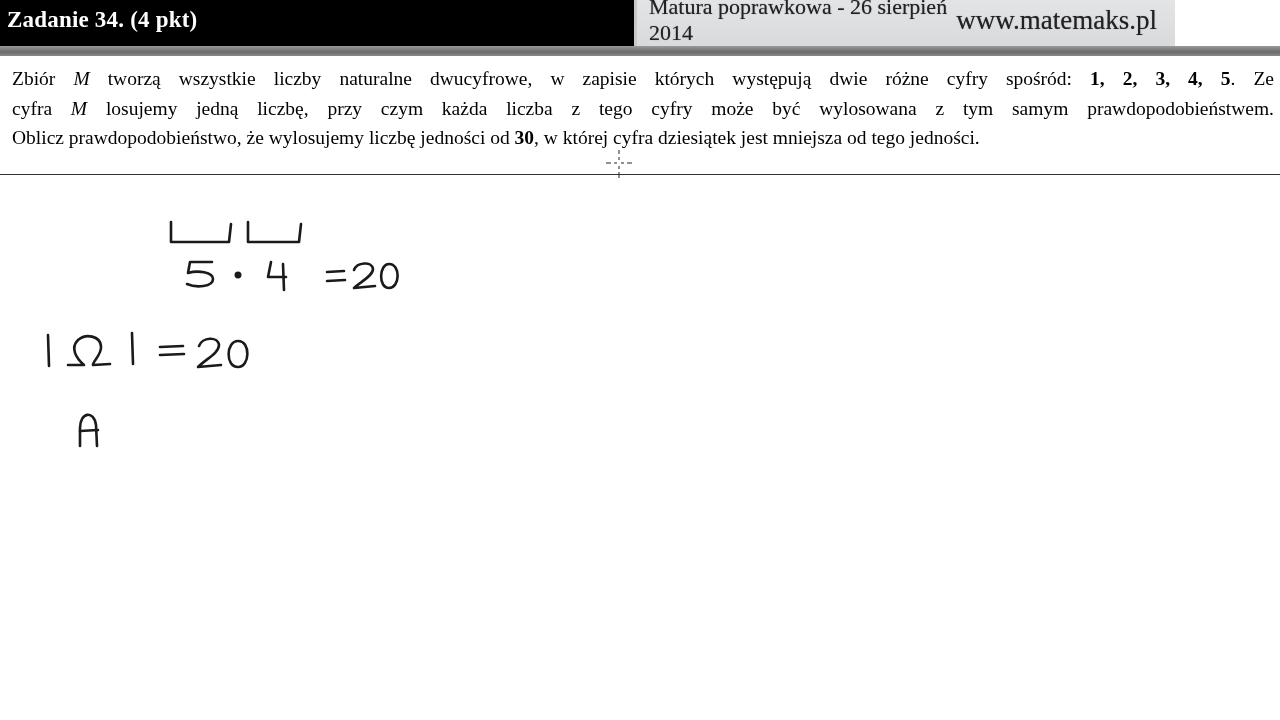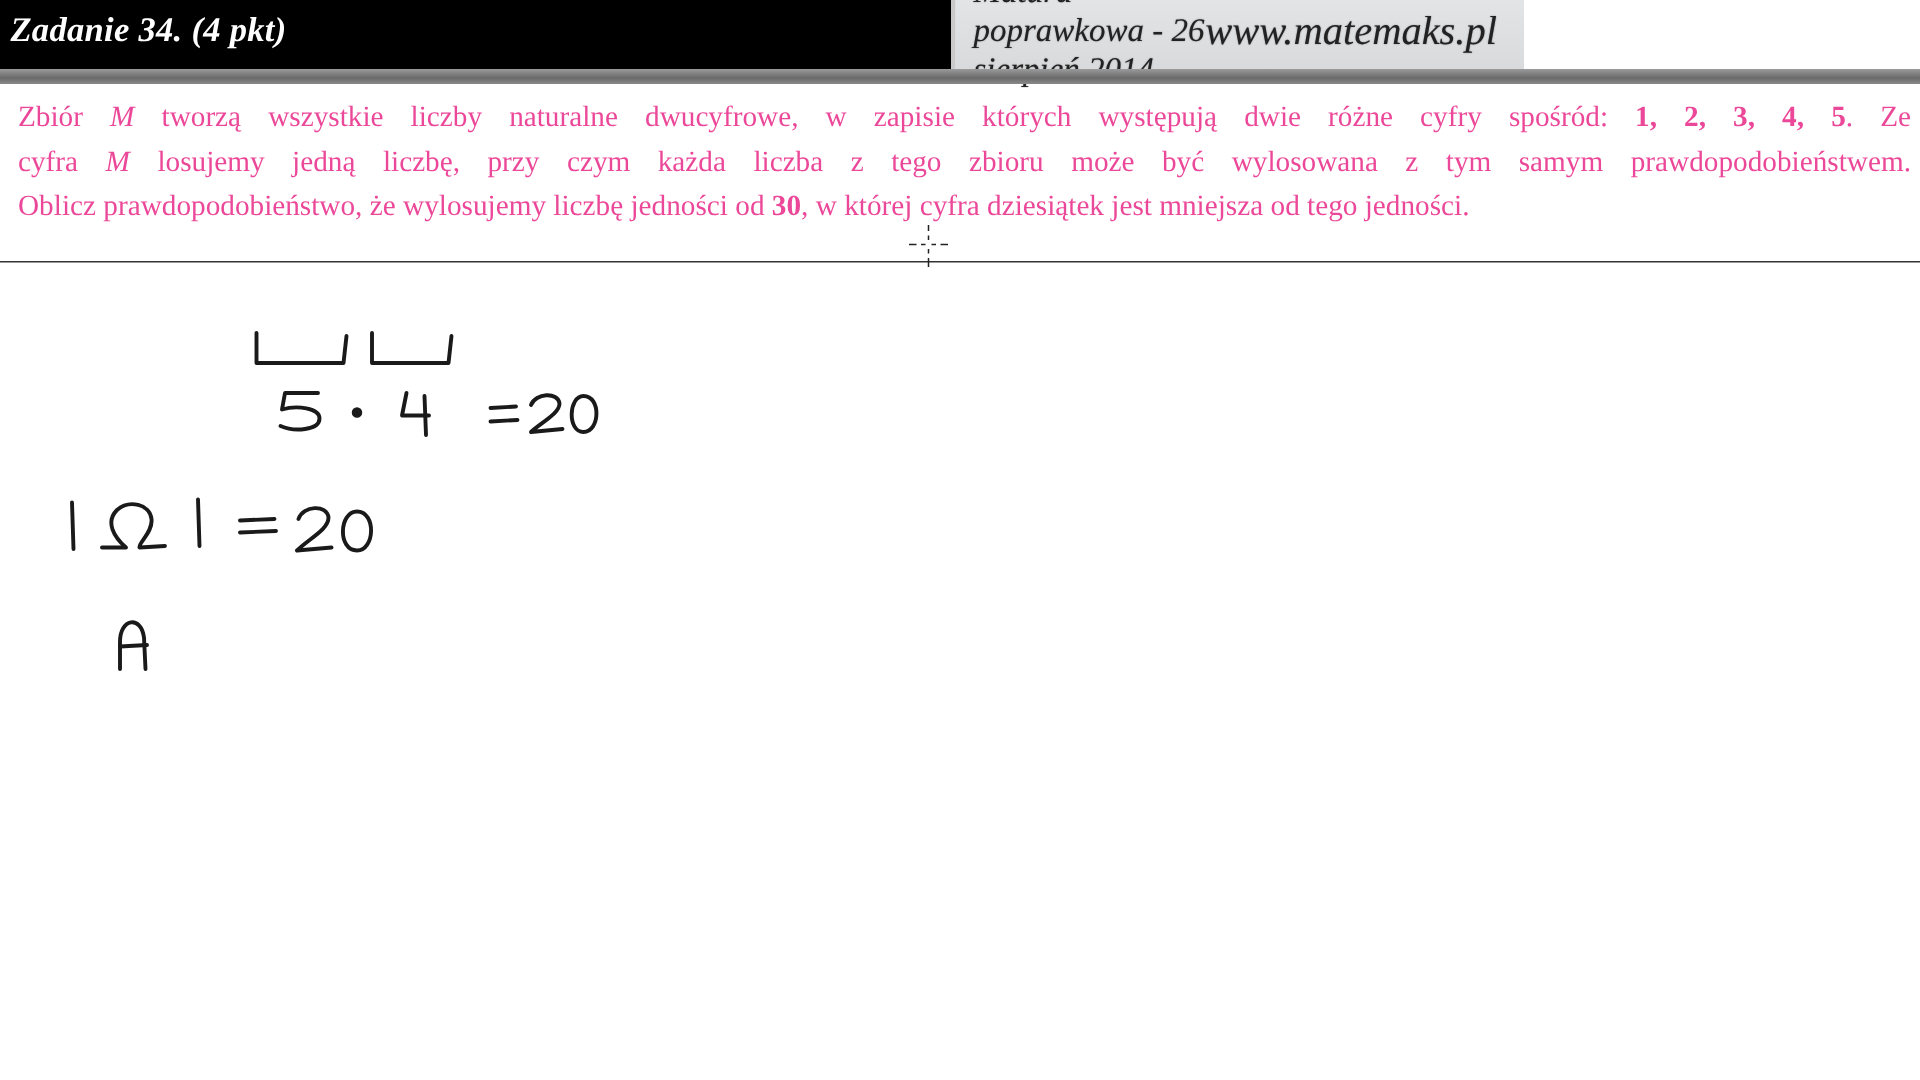--- a/index.html
+++ b/index.html
@@ -6,23 +6,22 @@
       margin: 0;
       padding: 0;
       width: 1280px;
       height: 720px;
       background: #ffffff;
       overflow: hidden;
     }
     body { position: relative; font-family: "Liberation Serif", "DejaVu Serif", serif; }
 
     .header {
-      position: absolute; left: 0; top: 0; width: 1016px; height: 46px;
+      position: absolute; left: 0; top: 0; width: 1175px; height: 46px;
       display: flex;
-      font-style: italic;
     }
     .header-left {
       width: 634px; height: 46px; background: #000000;
       display: flex; align-items: center;
     }
     .header-title {
       color: #ffffff; font-weight: bold; font-size: 23px;
       margin-left: 7px; letter-spacing: 0.2px; position: relative; top: -3px;
     }
     .header-right {
@@ -38,21 +37,21 @@
       color: #222222; font-size: 27px; margin-right: 18px; position: relative; top: -3px;
       text-shadow: 0 0 1px #777;
     }
     .header-bar {
       position: absolute; left: 0; top: 46px; width: 1280px; height: 10px;
       background: linear-gradient(#9a9a9a, #6a6a6a 60%, #8a8a8a);
     }
 
     .problem {
       position: absolute; left: 12px; top: 64px; width: 1262px;
-      font-size: 19.5px; line-height: 29.5px; color: #ec4899;
+      font-size: 19.5px; line-height: 29.5px; color: #000000;
       text-align: justify;
     }
     .problem .line { display: block; white-space: nowrap; }
     .problem .line.j { text-align-last: justify; }
     .math-i { font-style: italic; }
     .math-b { font-weight: bold; }
 
     .divider {
       position: absolute; left: 0; top: 174px; width: 1280px; height: 1px; background: #333333;
     }
@@ -70,21 +69,21 @@
   </div>
   <div class="header-right">
     <span class="header-exam">Matura poprawkowa - 26 sierpień 2014</span>
     <span class="header-site">www.matemaks.pl</span>
   </div>
 </div>
 <div class="header-bar"></div>
 
 <div class="problem">
   <span class="line j"><span>Zbiór </span><span class="math-i">M</span><span> tworzą wszystkie liczby naturalne dwucyfrowe, w zapisie których występują dwie różne cyfry spośród: </span><span class="math-b">1, 2, 3, 4, 5</span><span>. Ze</span></span>
-  <span class="line j"><span>cyfra </span><span class="math-i">M</span><span> losujemy jedną liczbę, przy czym każda liczba z tego zbioru może być wylosowana z tym samym prawdopodobieństwem.</span></span>
+  <span class="line j"><span>cyfra </span><span class="math-i">M</span><span> losujemy jedną liczbę, przy czym każda liczba z tego cyfry może być wylosowana z tym samym prawdopodobieństwem.</span></span>
   <span class="line"><span>Oblicz prawdopodobieństwo, że wylosujemy liczbę jedności od </span><span class="math-b">30</span><span>, w której cyfra dziesiątek jest mniejsza od tego jedności.</span></span>
 </div>
 
 <div class="divider"></div>
 
 <svg class="handwriting" viewBox="0 0 1280 720" fill="none" stroke="#1a1a1a" stroke-width="2.6" stroke-linecap="round" stroke-linejoin="round">
   <g>
     <path d="M171 222 L171 242 L229 242 L231 224"></path>
     <path d="M248 222 L248 242 L299 242 L301 224"></path>
   </g>

